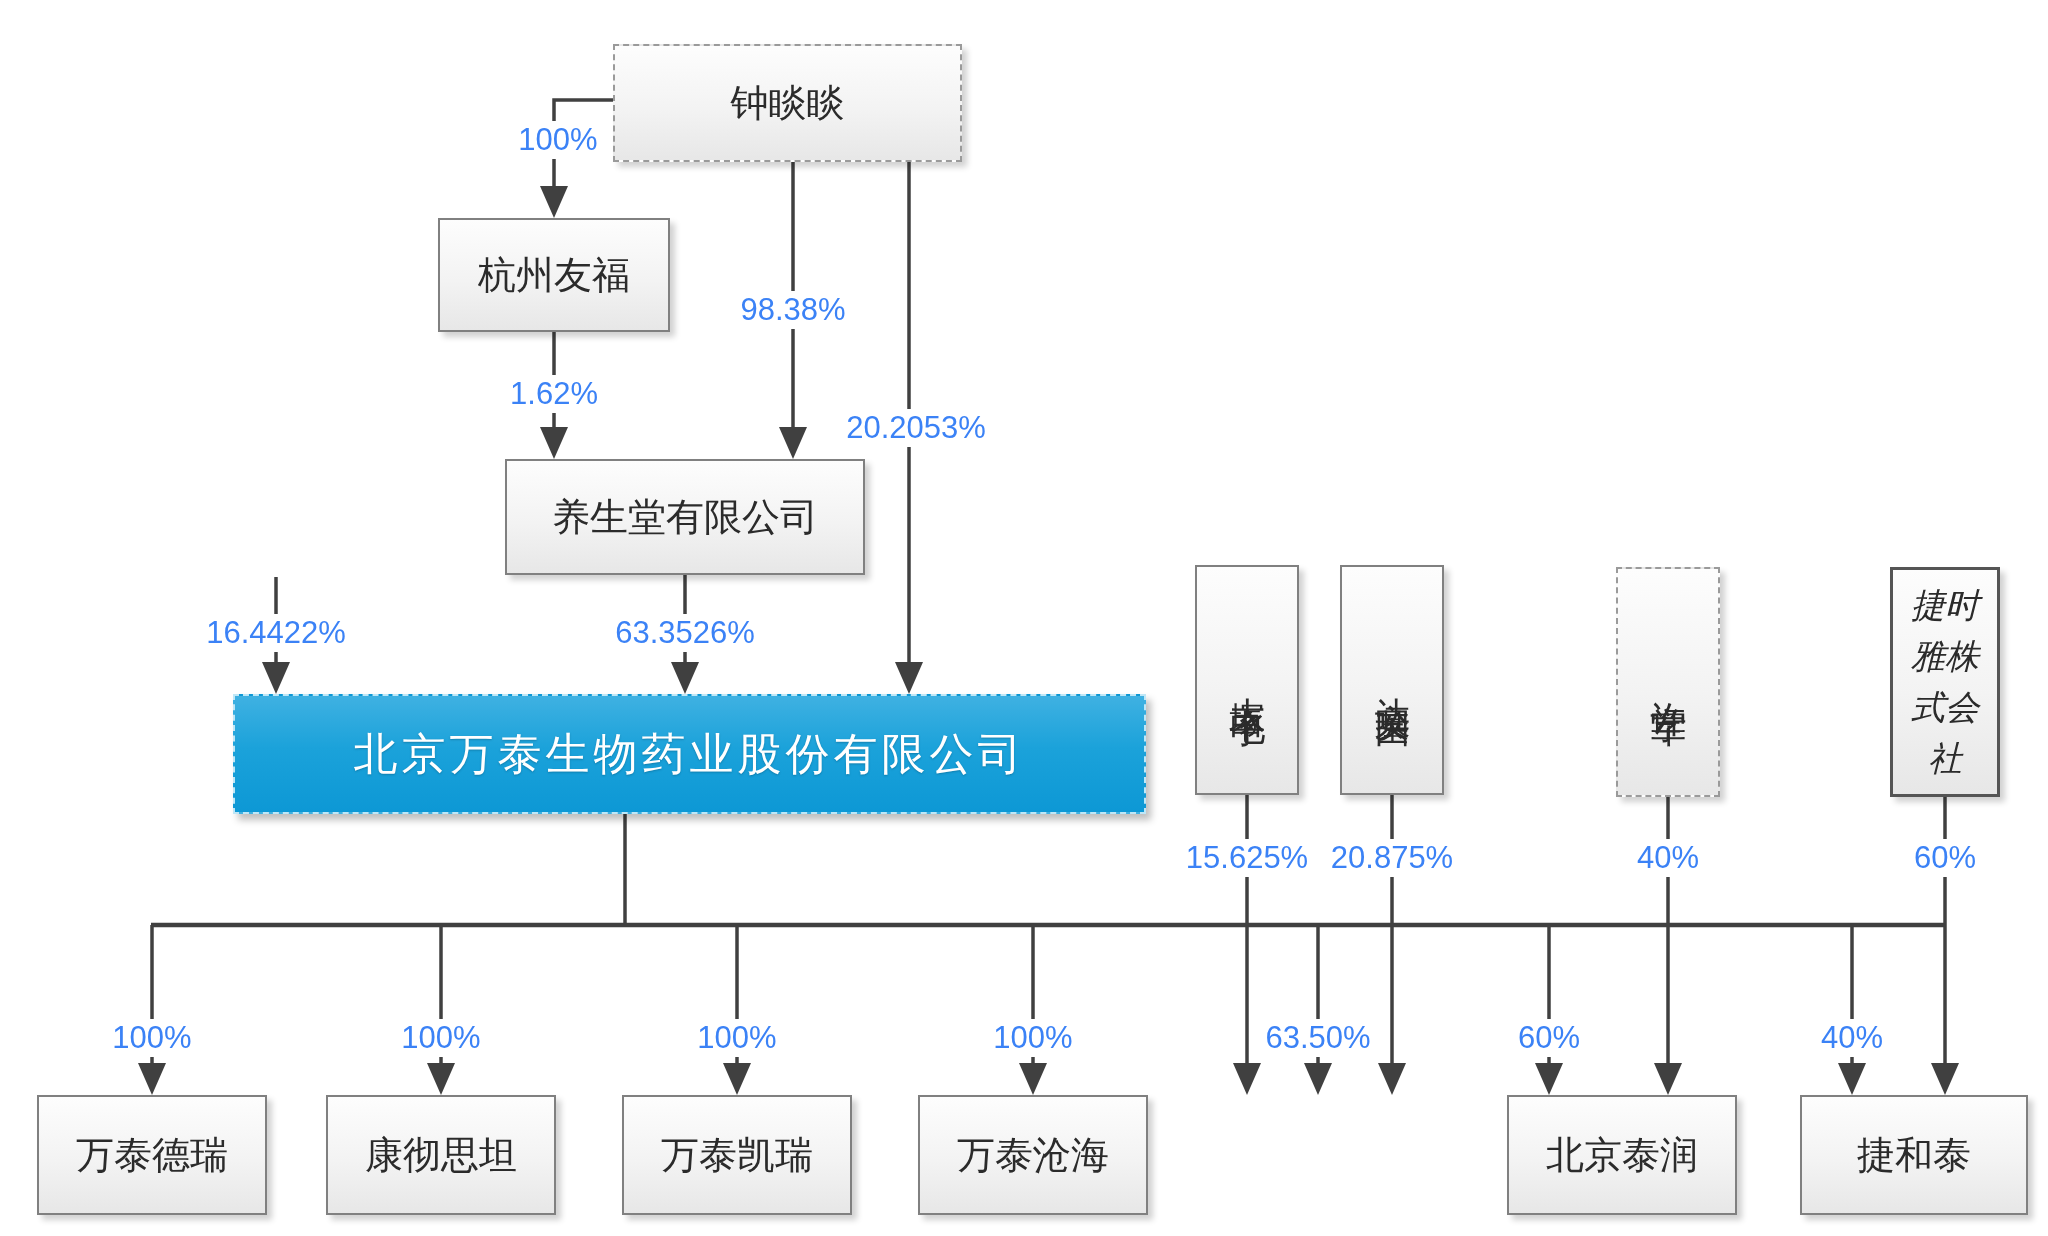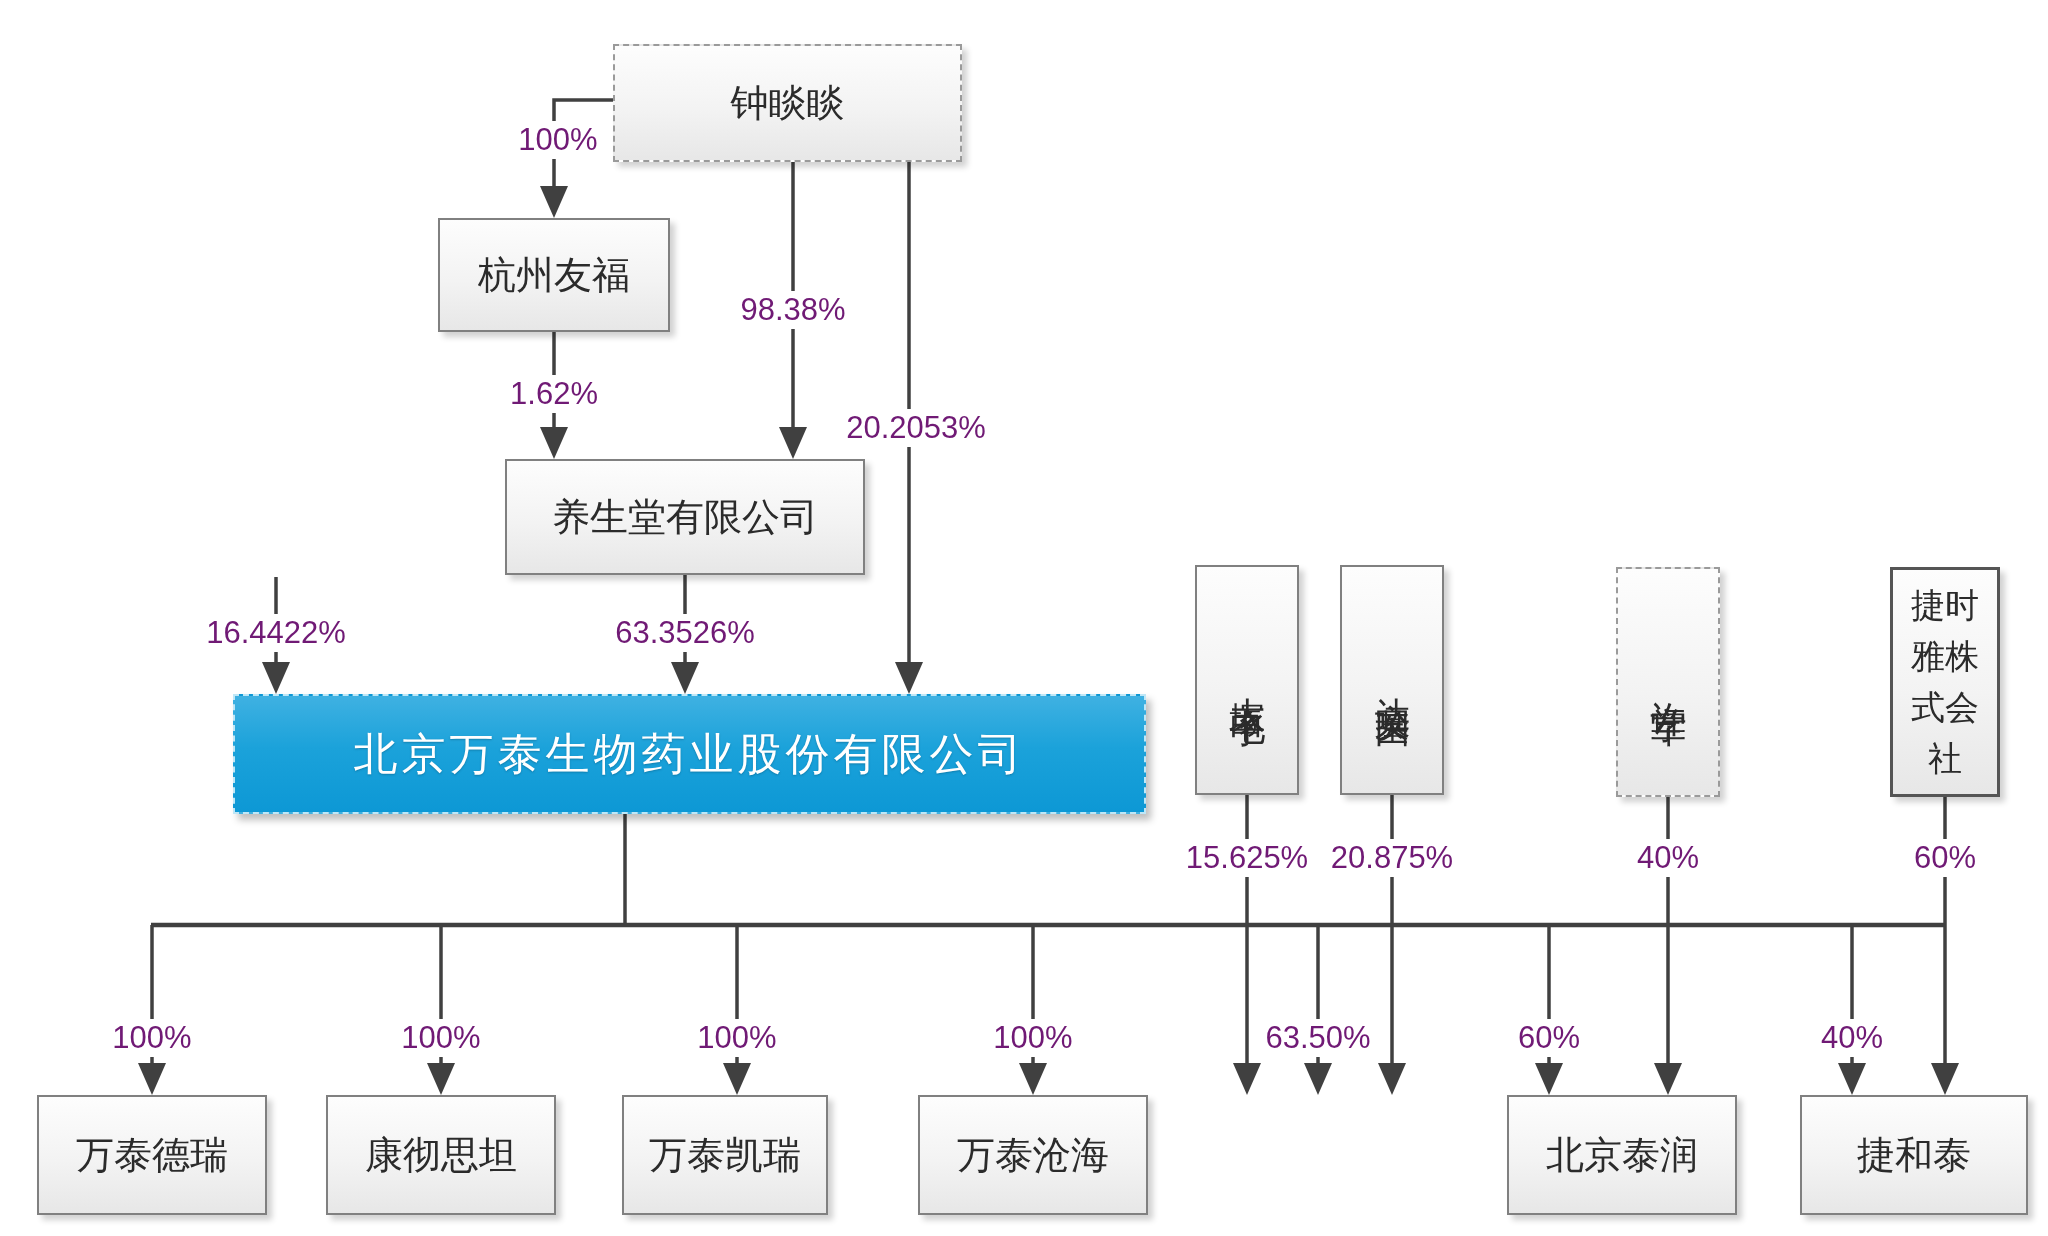--- a/index.html
+++ b/index.html
@@ -26,41 +26,41 @@
     z-index:2;
   }
   .node.dashed{border:2px dashed #9a9a9a;text-align:right;}
   .node.small{font-size:33px;}
   .node.vert{
     writing-mode:vertical-rl;
     text-orientation:upright;
     font-size:36px;
     letter-spacing:6px;
   }
-  .node.wrap{font-size:34px;line-height:1.5;padding:0 8px;}
+  .node.wrap{font-size:34px;line-height:1.5;padding:0 8px;font-style:italic;}
   .node.heavy{border:3px solid #555555;}
   .node.blue{
     background:linear-gradient(180deg,#3fb1e2 0%,#1ba2da 45%,#0d98d5 100%);
     border:2px dashed #bfe7f7;
     color:#ffffff;
     font-size:44px;
     letter-spacing:4px;
     text-shadow:0 1px 2px rgba(0,60,90,0.35);
     box-shadow:5px 6px 7px rgba(0,0,0,0.25);
   }
 
   
   .elabel{
     position:absolute;
     transform:translate(-50%,-50%);
     background:#ffffff;
     padding:1px 6px;
     font-family:"Liberation Sans","DejaVu Sans",sans-serif;
     font-size:31px;
-    color:#701a75;
+    color:#3b82f6;
     white-space:nowrap;
     z-index:3;
   }
 </style>
 </head>
 <body>
 
 <div id="canvas">
 
   <svg id="wires" width="2048" height="1236" viewBox="0 0 2048 1236">
@@ -150,21 +150,21 @@
   </div>
 
   <div class="node" style="left:37px;top:1095px;width:230px;height:120px">
     <span>万泰德瑞</span>
   </div>
 
   <div class="node" style="left:326px;top:1095px;width:230px;height:120px">
     <span>康彻思坦</span>
   </div>
 
-  <div class="node" style="left:622px;top:1095px;width:206px;height:120px">
+  <div class="node" style="left:622px;top:1095px;width:230px;height:120px">
     <span>万泰凯瑞</span>
   </div>
 
   <div class="node" style="left:918px;top:1095px;width:230px;height:120px">
     <span>万泰沧海</span>
   </div>
 
 
   <div class="node" style="left:1507px;top:1095px;width:230px;height:120px">
     <span>北京泰润</span>

